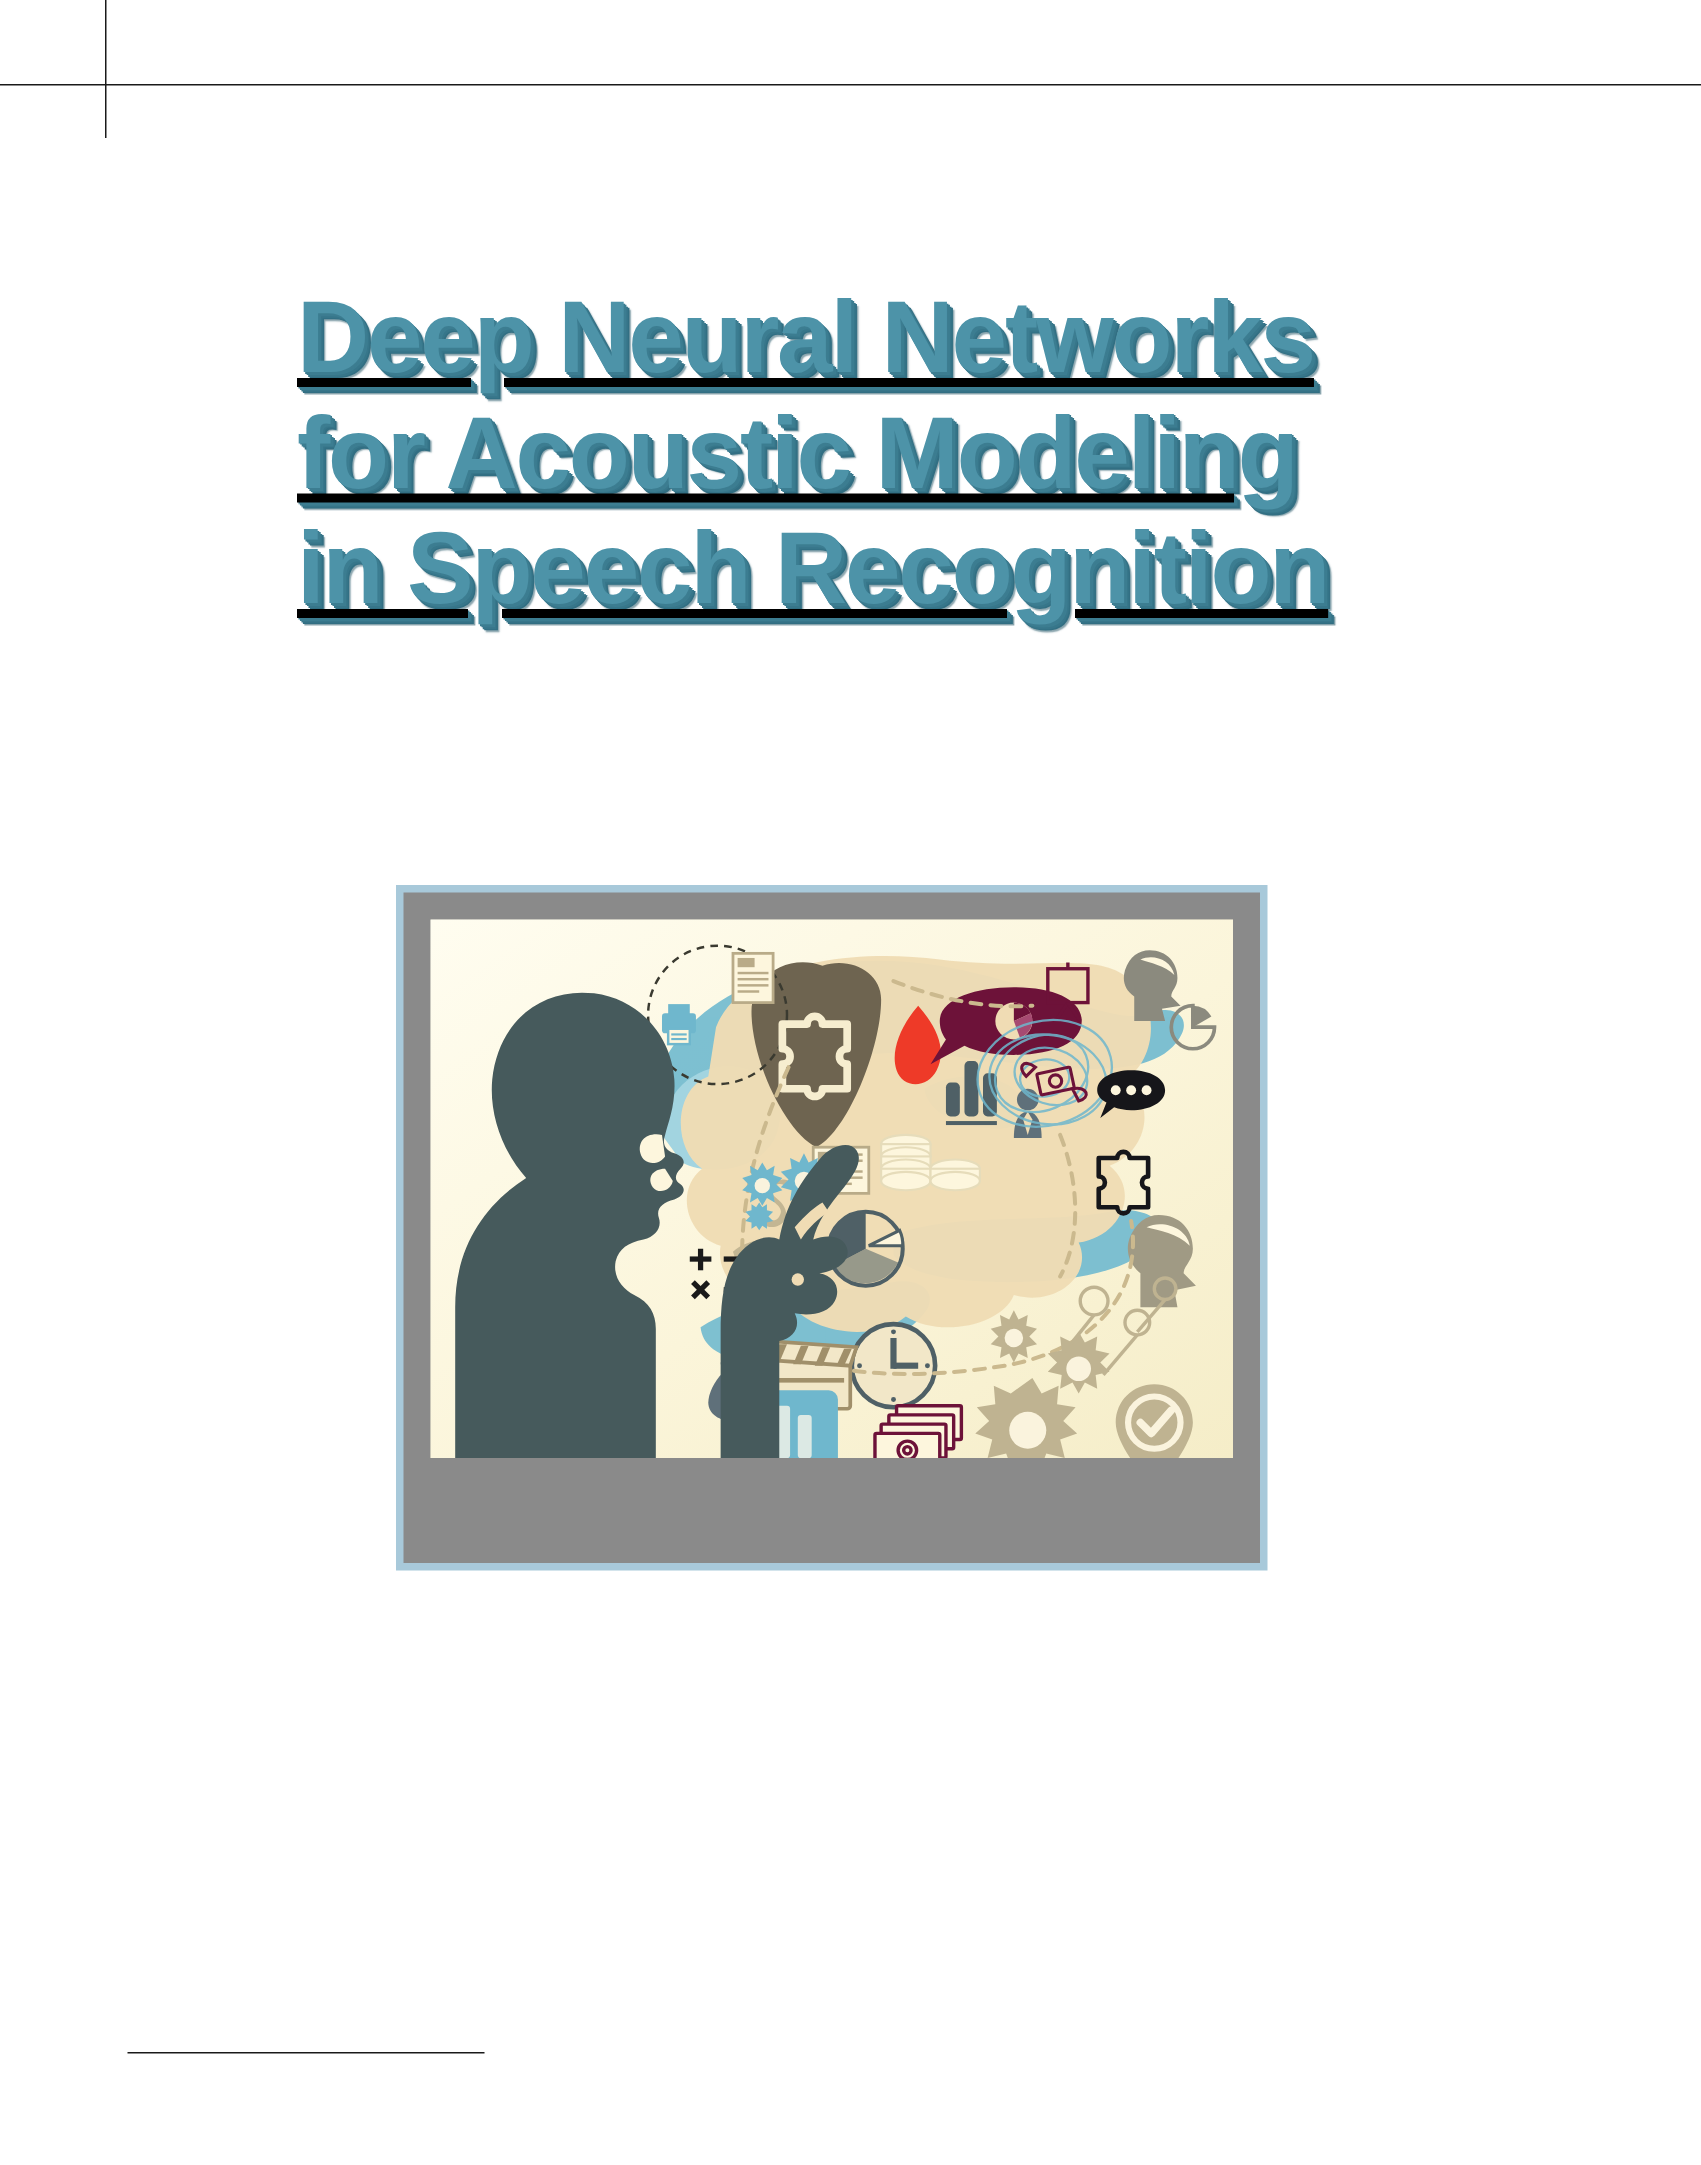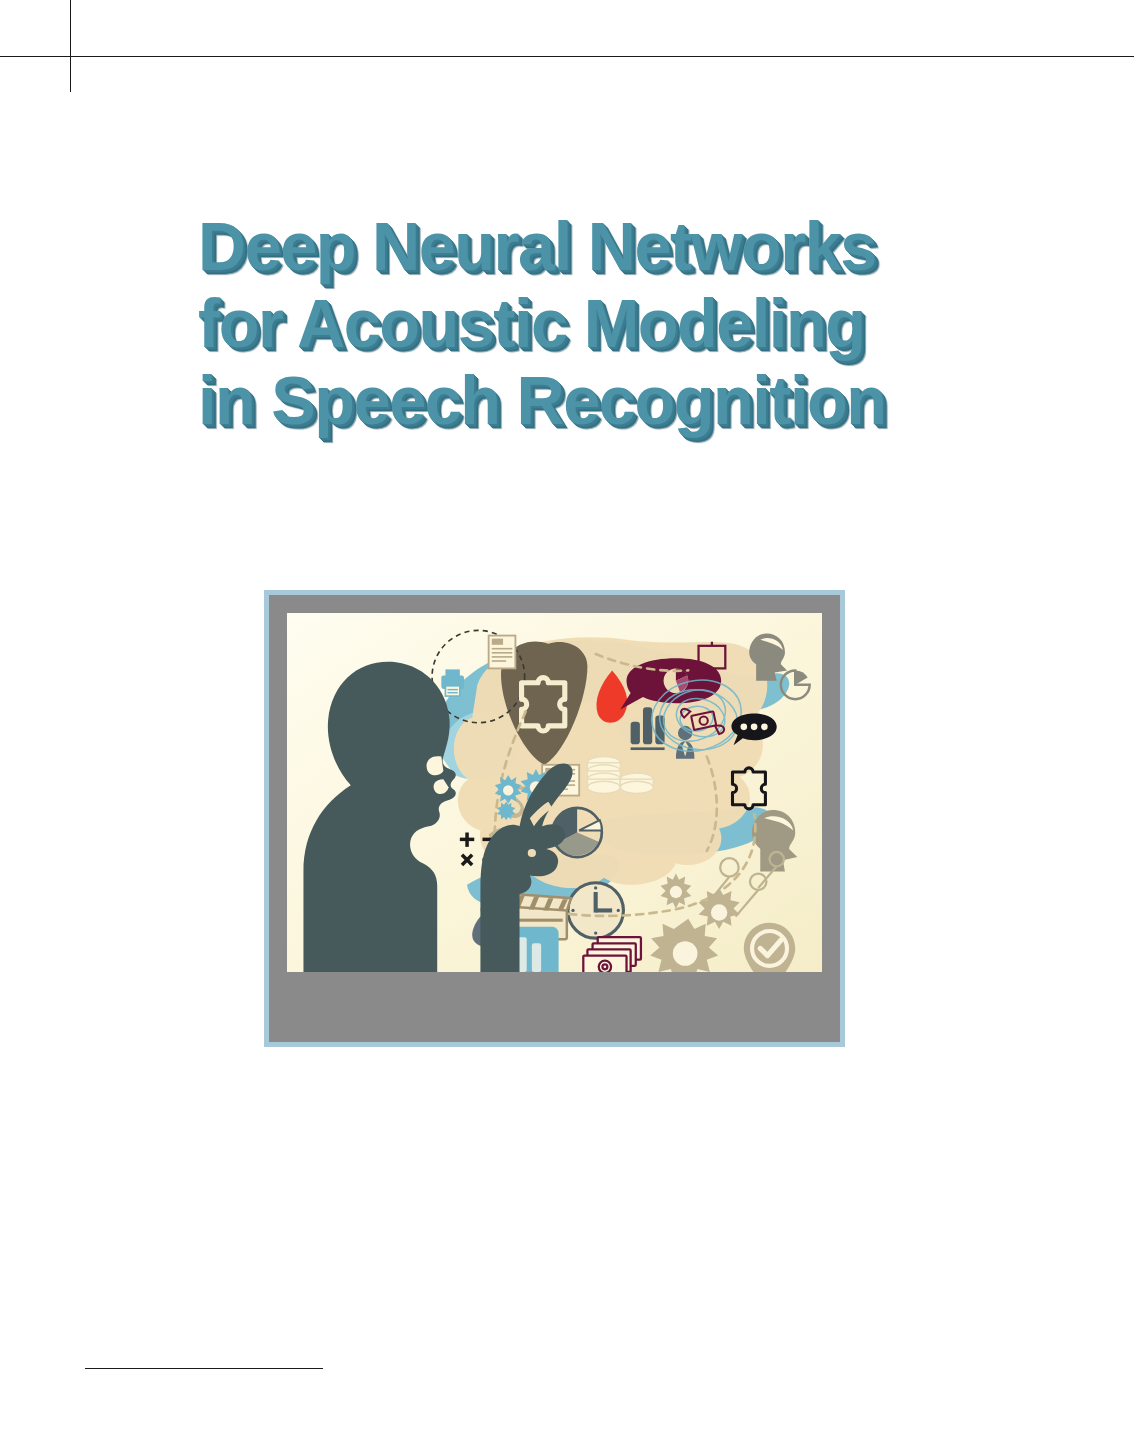--- a/index.html
+++ b/index.html
@@ -38,22 +38,23 @@
     top: 1368px;
     width: 238px;
     height: 1px;
     background: #1a1a1a;
   }
 
   
   .title-block {
     position: absolute;
     left: 198px;
-    top: 208px;
+    top: 187px;
     width: 760px;
+    text-decoration: underline;
   }
   .title-line {
     font-family: "Liberation Sans", sans-serif;
     font-weight: bold;
     font-size: 68px;
     line-height: 77px;
     letter-spacing: -1.5px;
     color: #4d93a8;
     text-shadow:
        1px 1px 0 #3c7d91,

